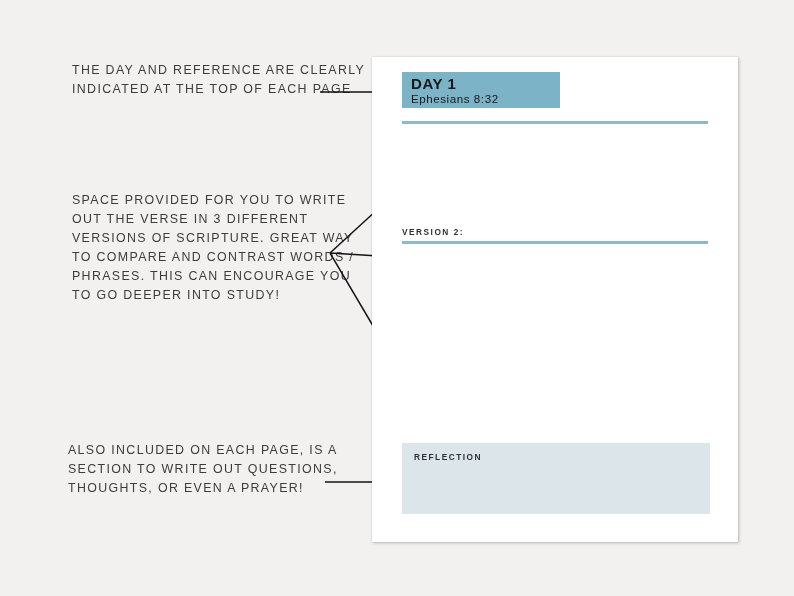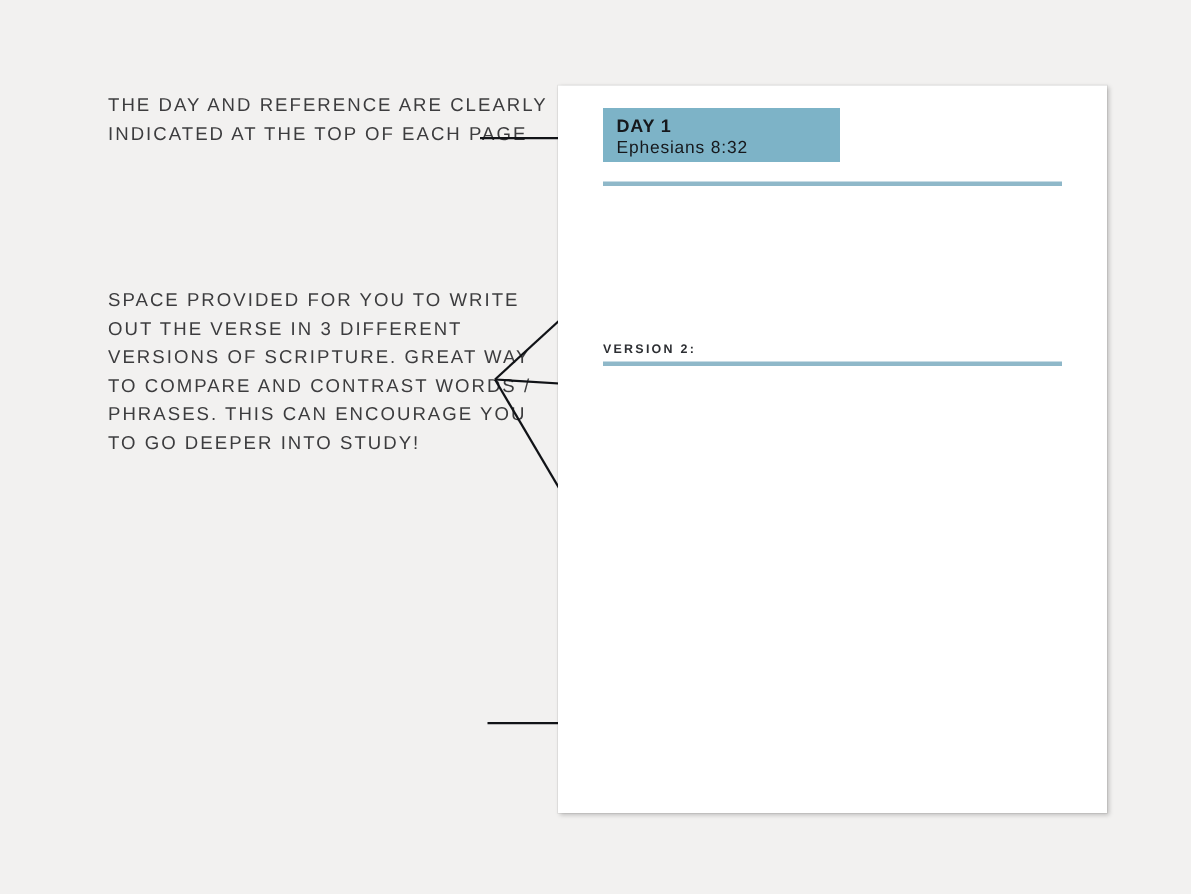--- a/index.html
+++ b/index.html
@@ -76,21 +76,21 @@
     left: 30px;
     top: 15px;
     width: 158px;
     height: 36px;
     background: #7db3c7;
     box-sizing: border-box;
     padding: 5px 0 0 9px;
   }
   #day-label {
     color: #16181c;
-    font-size: 12px;
+    font-size: 15px;
     font-weight: bold;
     letter-spacing: 0.55px;
     line-height: 14px;
   }
   #day-reference {
     color: #16181c;
     font-size: 11.6px;
     font-weight: 400;
     letter-spacing: 0.55px;
     line-height: 15px;
@@ -142,20 +142,21 @@
 </style>
 </head>
 <body>
 
 <div id="canvas">
 
   <div class="annotation" id="anno-1">THE DAY AND REFERENCE ARE CLEARLY INDICATED AT THE TOP OF EACH PAGE</div>
 
   <div class="annotation" id="anno-2">SPACE PROVIDED FOR YOU TO WRITE OUT THE VERSE IN 3 DIFFERENT VERSIONS OF SCRIPTURE. GREAT WAY TO COMPARE AND CONTRAST WORDS / PHRASES. THIS CAN ENCOURAGE YOU TO GO DEEPER INTO STUDY!</div>
 
+  <div class="annotation" id="anno-3">ALSO INCLUDED ON EACH PAGE, IS A SECTION TO WRITE OUT QUESTIONS, THOUGHTS, OR EVEN A PRAYER!</div>
 
   <svg id="arrows" viewBox="0 0 794 596">
     <defs>
       <marker id="arrowhead" markerWidth="9" markerHeight="9" refX="7.6" refY="3.1" orient="auto" markerUnits="strokeWidth">
         <path d="M0,0 L8,3.1 L0,6.2 L1.9,3.1 Z" fill="#111317"></path>
       </marker>
     </defs>
 
     <line x1="320" y1="92" x2="391" y2="92" stroke="#111317" stroke-width="1.5" marker-end="url(#arrowhead)"></line>
 
@@ -178,15 +179,18 @@
     <div class="version-block" id="version-1">
       <div class="version-rule"></div>
     </div>
 
     <div class="version-block" id="version-2">
       <div class="version-label">VERSION 2:</div>
       <div class="version-rule"></div>
     </div>
 
 
+    <div id="reflection-box">
+      <div id="reflection-label">REFLECTION</div>
+    </div>
 
   </div>
 </div>
 
 </body></html>

